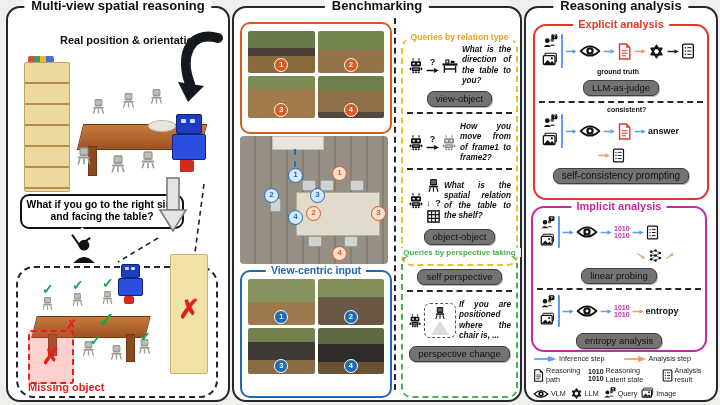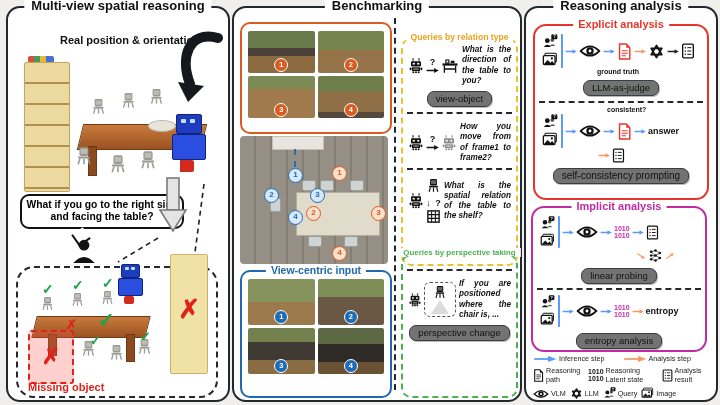--- a/index.html
+++ b/index.html
@@ -454,27 +454,29 @@
                 <span class="qm">↓</span>
                 <span class="qm">?</span>
               </span>
               <svg class="icon" width="15" height="15" style="color:#111">
                   <use href="#i-shelf"></use>
                 </svg>
             </div>
           </div>
           <div class="qtext">What is the spatial relation of the table to the shelf?</div>
         </div>
+        <div class="pill-row"><span class="pill">object-object</span></div>
       </div>
     </div>
 
     <div class="pqbox">
       <div class="sub-title">Queries by perspective taking</div>
 
       <div class="qrow" style="padding-top:8px;">
+        <div class="pill-row"><span class="pill">self perspective</span></div>
       </div>
       <hr class="dash-div">
 
       <div class="qrow">
         <div class="qflex">
           <div class="qicons">
             <svg class="icon" width="14" height="14" style="color:#111">
                 <use href="#i-robot"></use>
               </svg>
             <div class="mini-dash">

